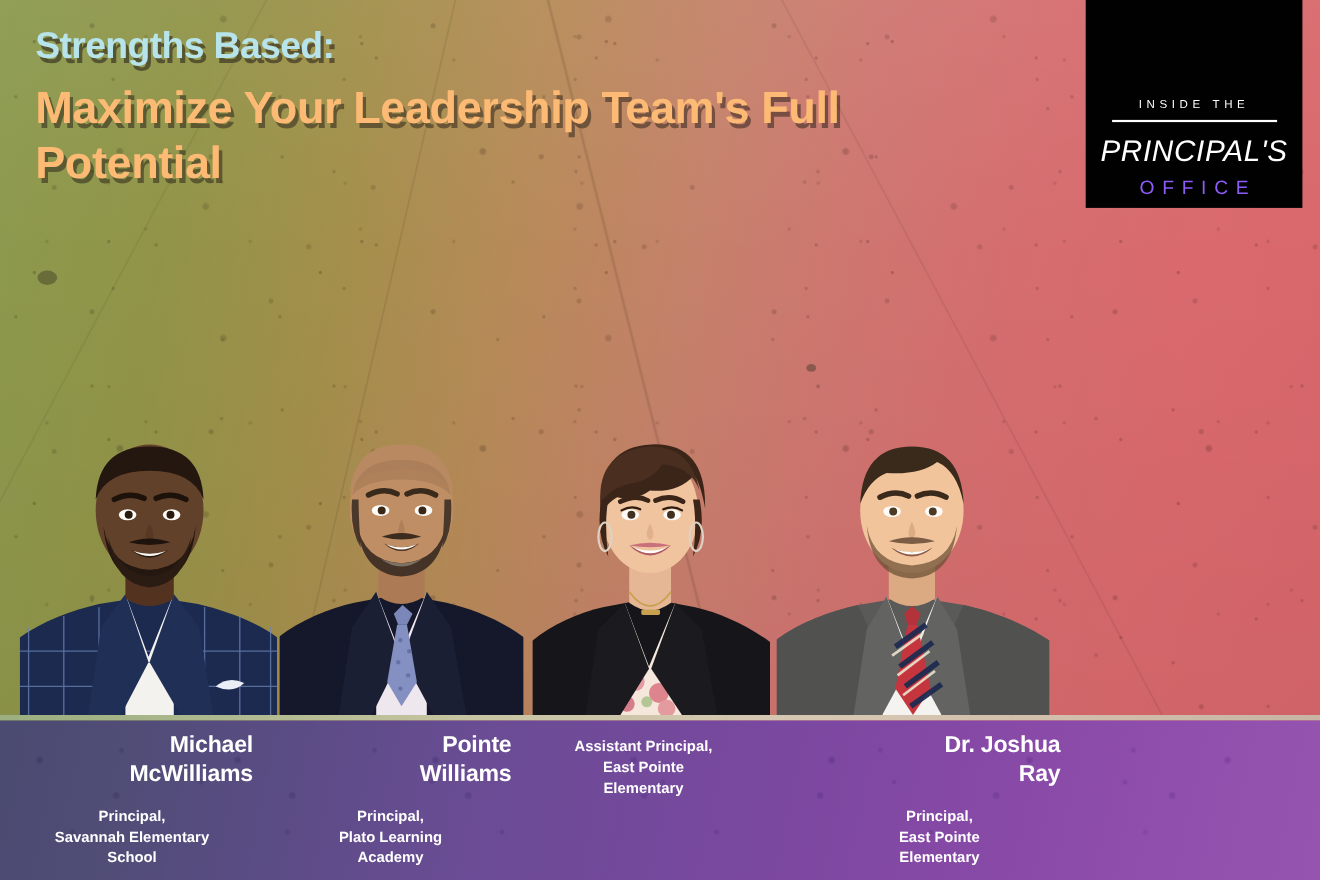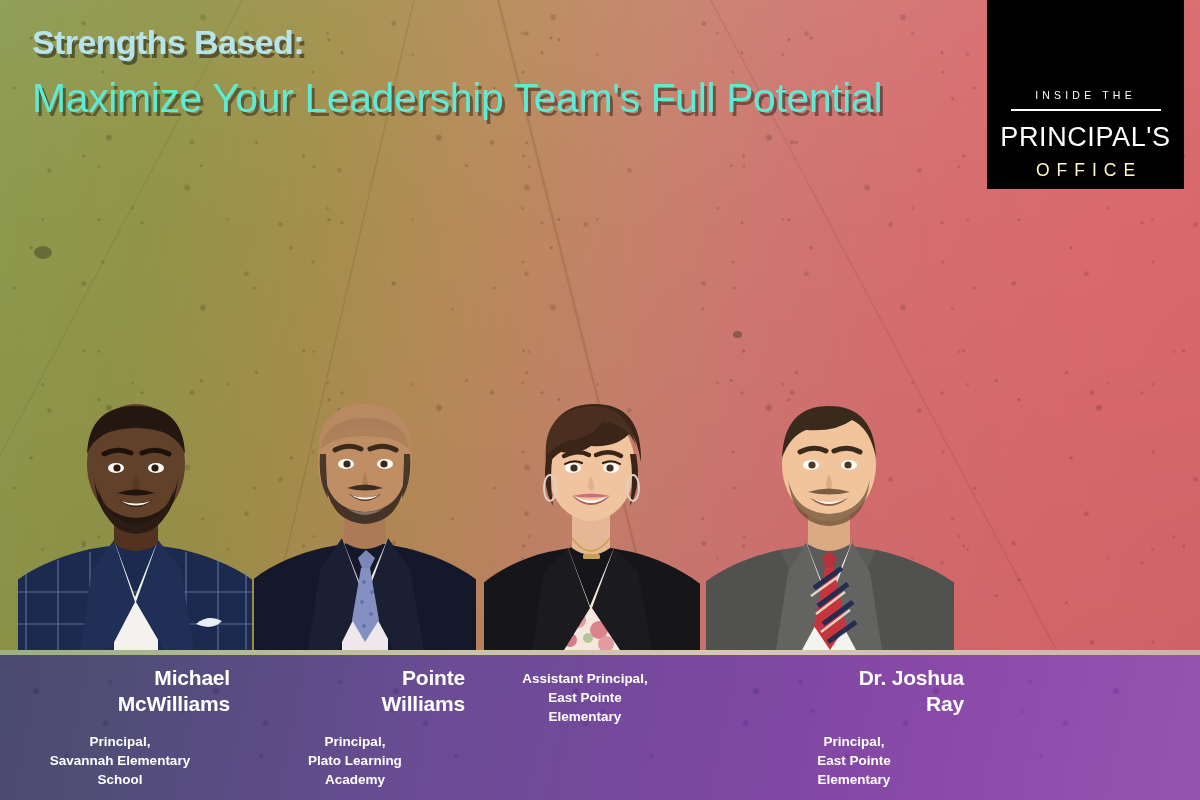--- a/index.html
+++ b/index.html
@@ -102,24 +102,24 @@
     font-size: 34px;
     font-weight: 700;
     letter-spacing: -.6px;
     line-height: 1.08;
     color: #b7e4ea;
     text-shadow: 3px 4px 0 rgba(35,28,22,.55);
     margin: 0 0 12px 0;
   }
   .title-line2 {
     font-size: 41px;
-    font-weight: 400;
+    font-weight: 700;
     letter-spacing: -.4px;
     line-height: 1.22;
-    color: #5eead4;
+    color: #fdba74;
     text-shadow: 3px 4px 0 rgba(35,28,22,.5);
     margin: 0;
     max-width: 880px;
   }
 
   
   .logo {
     position: absolute;
     left: 987px;
     top: 0;
@@ -149,23 +149,24 @@
     margin-bottom: 13px;
   }
   .logo-main {
     color: #fff;
     font-size: 27px;
     font-weight: 400;
     letter-spacing: .6px;
     line-height: 1;
     margin-bottom: 11px;
     white-space: nowrap;
+    font-style: italic;
   }
   .logo-sub {
-    color: #fef9c3;
+    color: #8b5cf6;
     font-size: 17.5px;
     font-weight: 400;
     letter-spacing: 7px;
     line-height: 1;
     white-space: nowrap;
     text-indent: 7px;
   }
 
   
   .photo-row {

